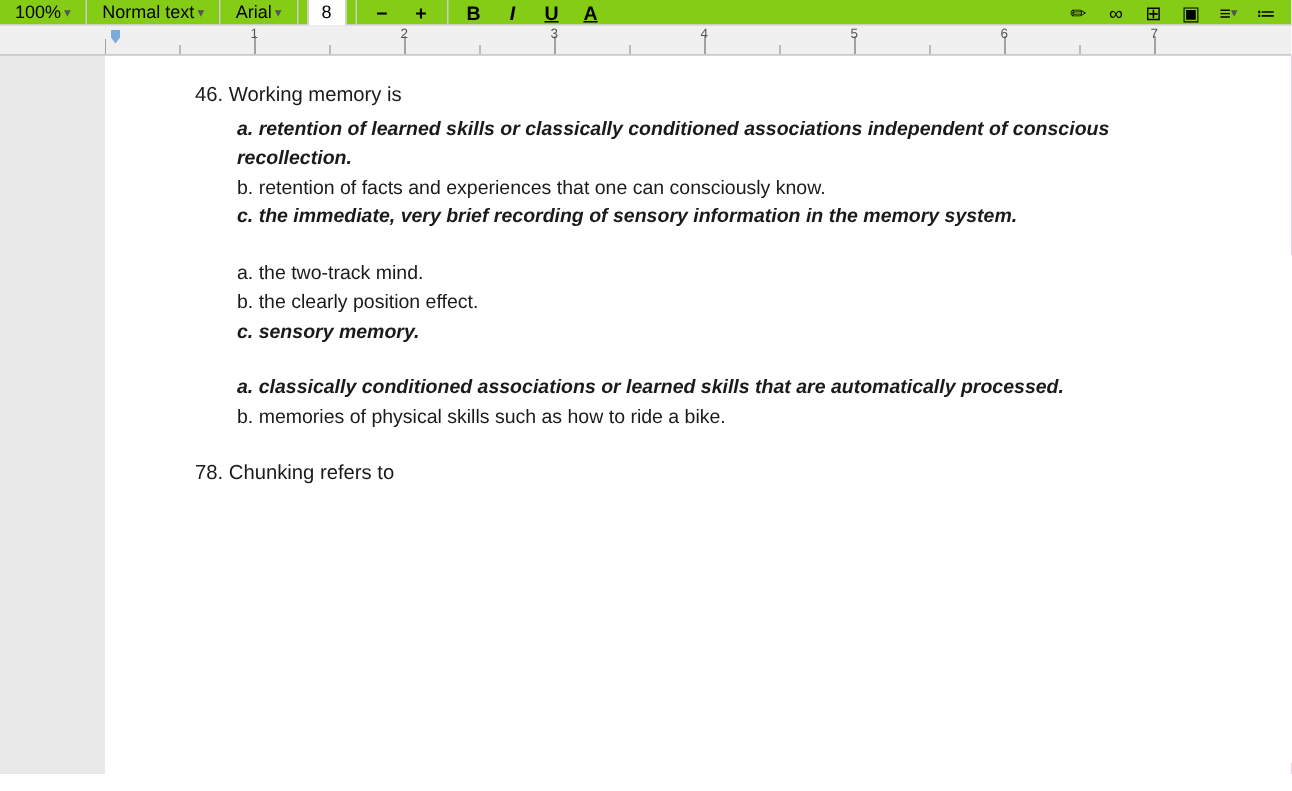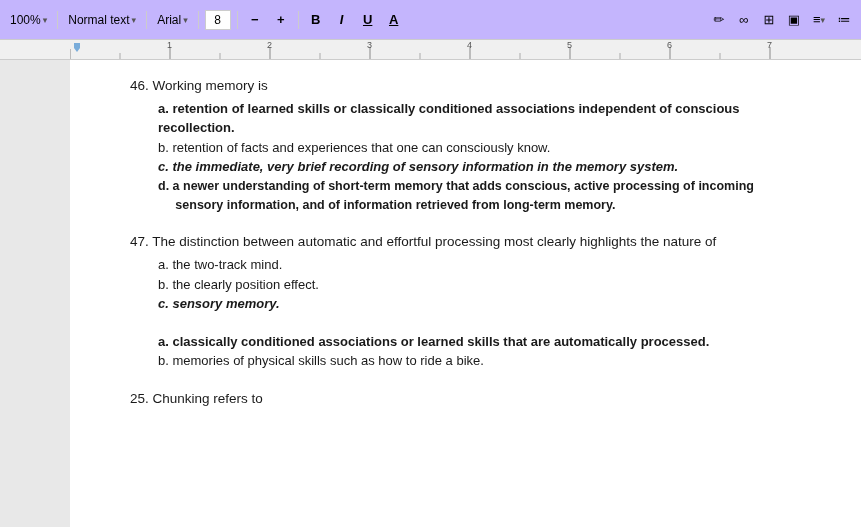--- a/index.html
+++ b/index.html
@@ -2,22 +2,22 @@
 <html><head>
   <meta charset="utf-8">
   <style>
     * { margin: 0; padding: 0; box-sizing: border-box; }
     body { font-family: Arial, sans-serif; font-size: 13px; background: #fff; overflow: hidden; width: 861px; height: 527px; }
 
     
     .toolbar {
       display: flex;
       align-items: center;
-      height: 40px;
-      background: #c4b5fd;
+      height: 17px;
+      background: #84cc16;
       border-bottom: 1px solid #ccc;
       padding: 0 6px;
       gap: 4px;
       flex-shrink: 0;
     }
     .toolbar-item {
       display: flex;
       align-items: center;
       gap: 2px;
       font-size: 12px;
@@ -120,20 +120,21 @@
       margin-bottom: 2px;
     }
     .answer-option {
       font-size: 13px;
       color: #1a1a1a;
       margin-left: 28px;
       line-height: 1.5;
     }
     .answer-option.bold-option {
       font-weight: bold;
+      font-style: italic;
     }
     .answer-option.italic-bold {
       font-weight: bold;
       font-style: italic;
     }
     .answer-option.condensed {
       font-size: 12.5px;
     }
 
     
@@ -230,30 +231,23 @@
       </div>
       <div class="answer-option bold-option">
         a. retention of learned skills or classically conditioned associations independent of conscious recollection.
       </div>
       <div class="answer-option">
         b. retention of facts and experiences that one can consciously know.
       </div>
       <div class="answer-option italic-bold">
         c. the immediate, very brief recording of sensory information in the memory system.
       </div>
-      <div class="answer-option condensed" style="font-weight:bold;">
-        d. a newer understanding of short-term memory that adds conscious, active processing of incoming<br>
-        &nbsp;&nbsp;&nbsp;&nbsp;&nbsp;sensory information, and of information retrieved from long-term memory.
-      </div>
-    </div>
-
-    <div class="question-block">
-      <div class="question-line">
-        <span>47. </span><span>The distinction between automatic and effortful processing most clearly highlights the nature of</span>
-      </div>
+    </div>
+
+    <div class="question-block">
       <div class="answer-option">
         a. the two-track mind.
       </div>
       <div class="answer-option">
         b. the clearly position effect.
       </div>
       <div class="answer-option italic-bold">
         c. sensory memory.
       </div>
     </div>
@@ -262,18 +256,18 @@
       <div class="answer-option bold-option">
         a. classically conditioned associations or learned skills that are automatically processed.
       </div>
       <div class="answer-option">
         b. memories of physical skills such as how to ride a bike.
       </div>
     </div>
 
     <div class="question-block">
       <div class="question-line">
-        <span>25. </span><span>Chunking refers to</span>
+        <span>78. </span><span>Chunking refers to</span>
       </div>
     </div>
 
   </div>
 </div>
 
 </body></html>

